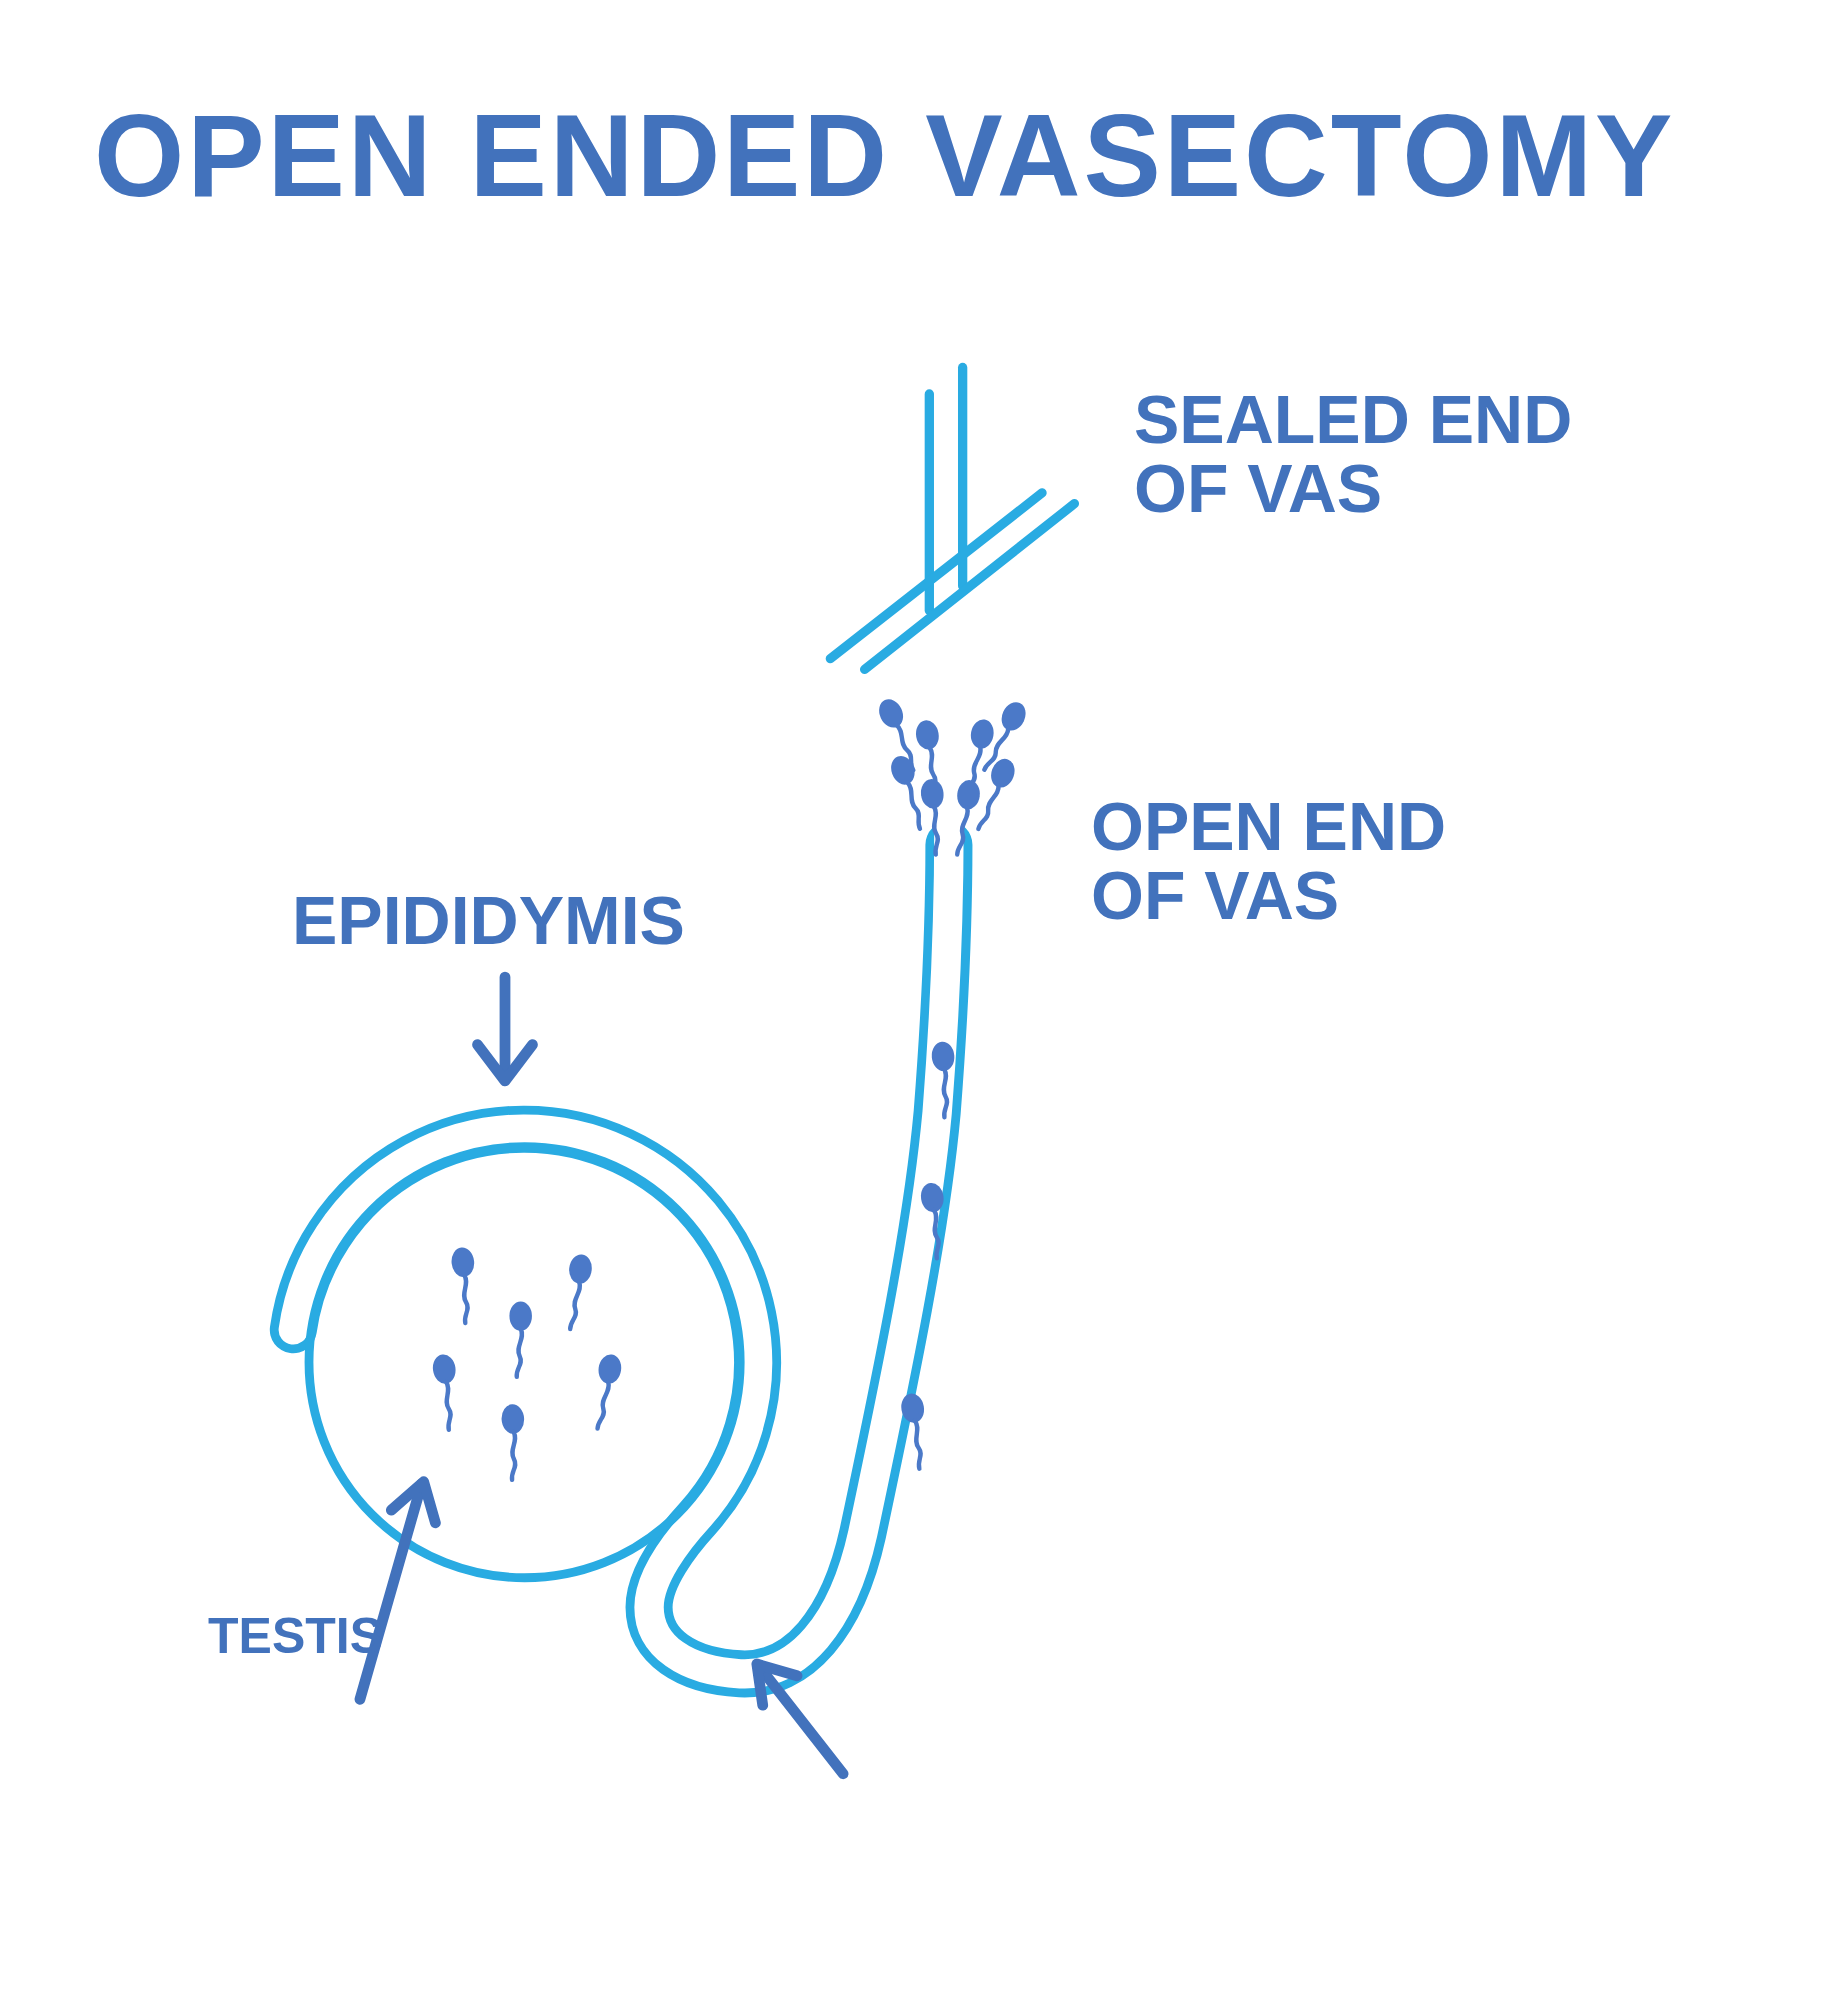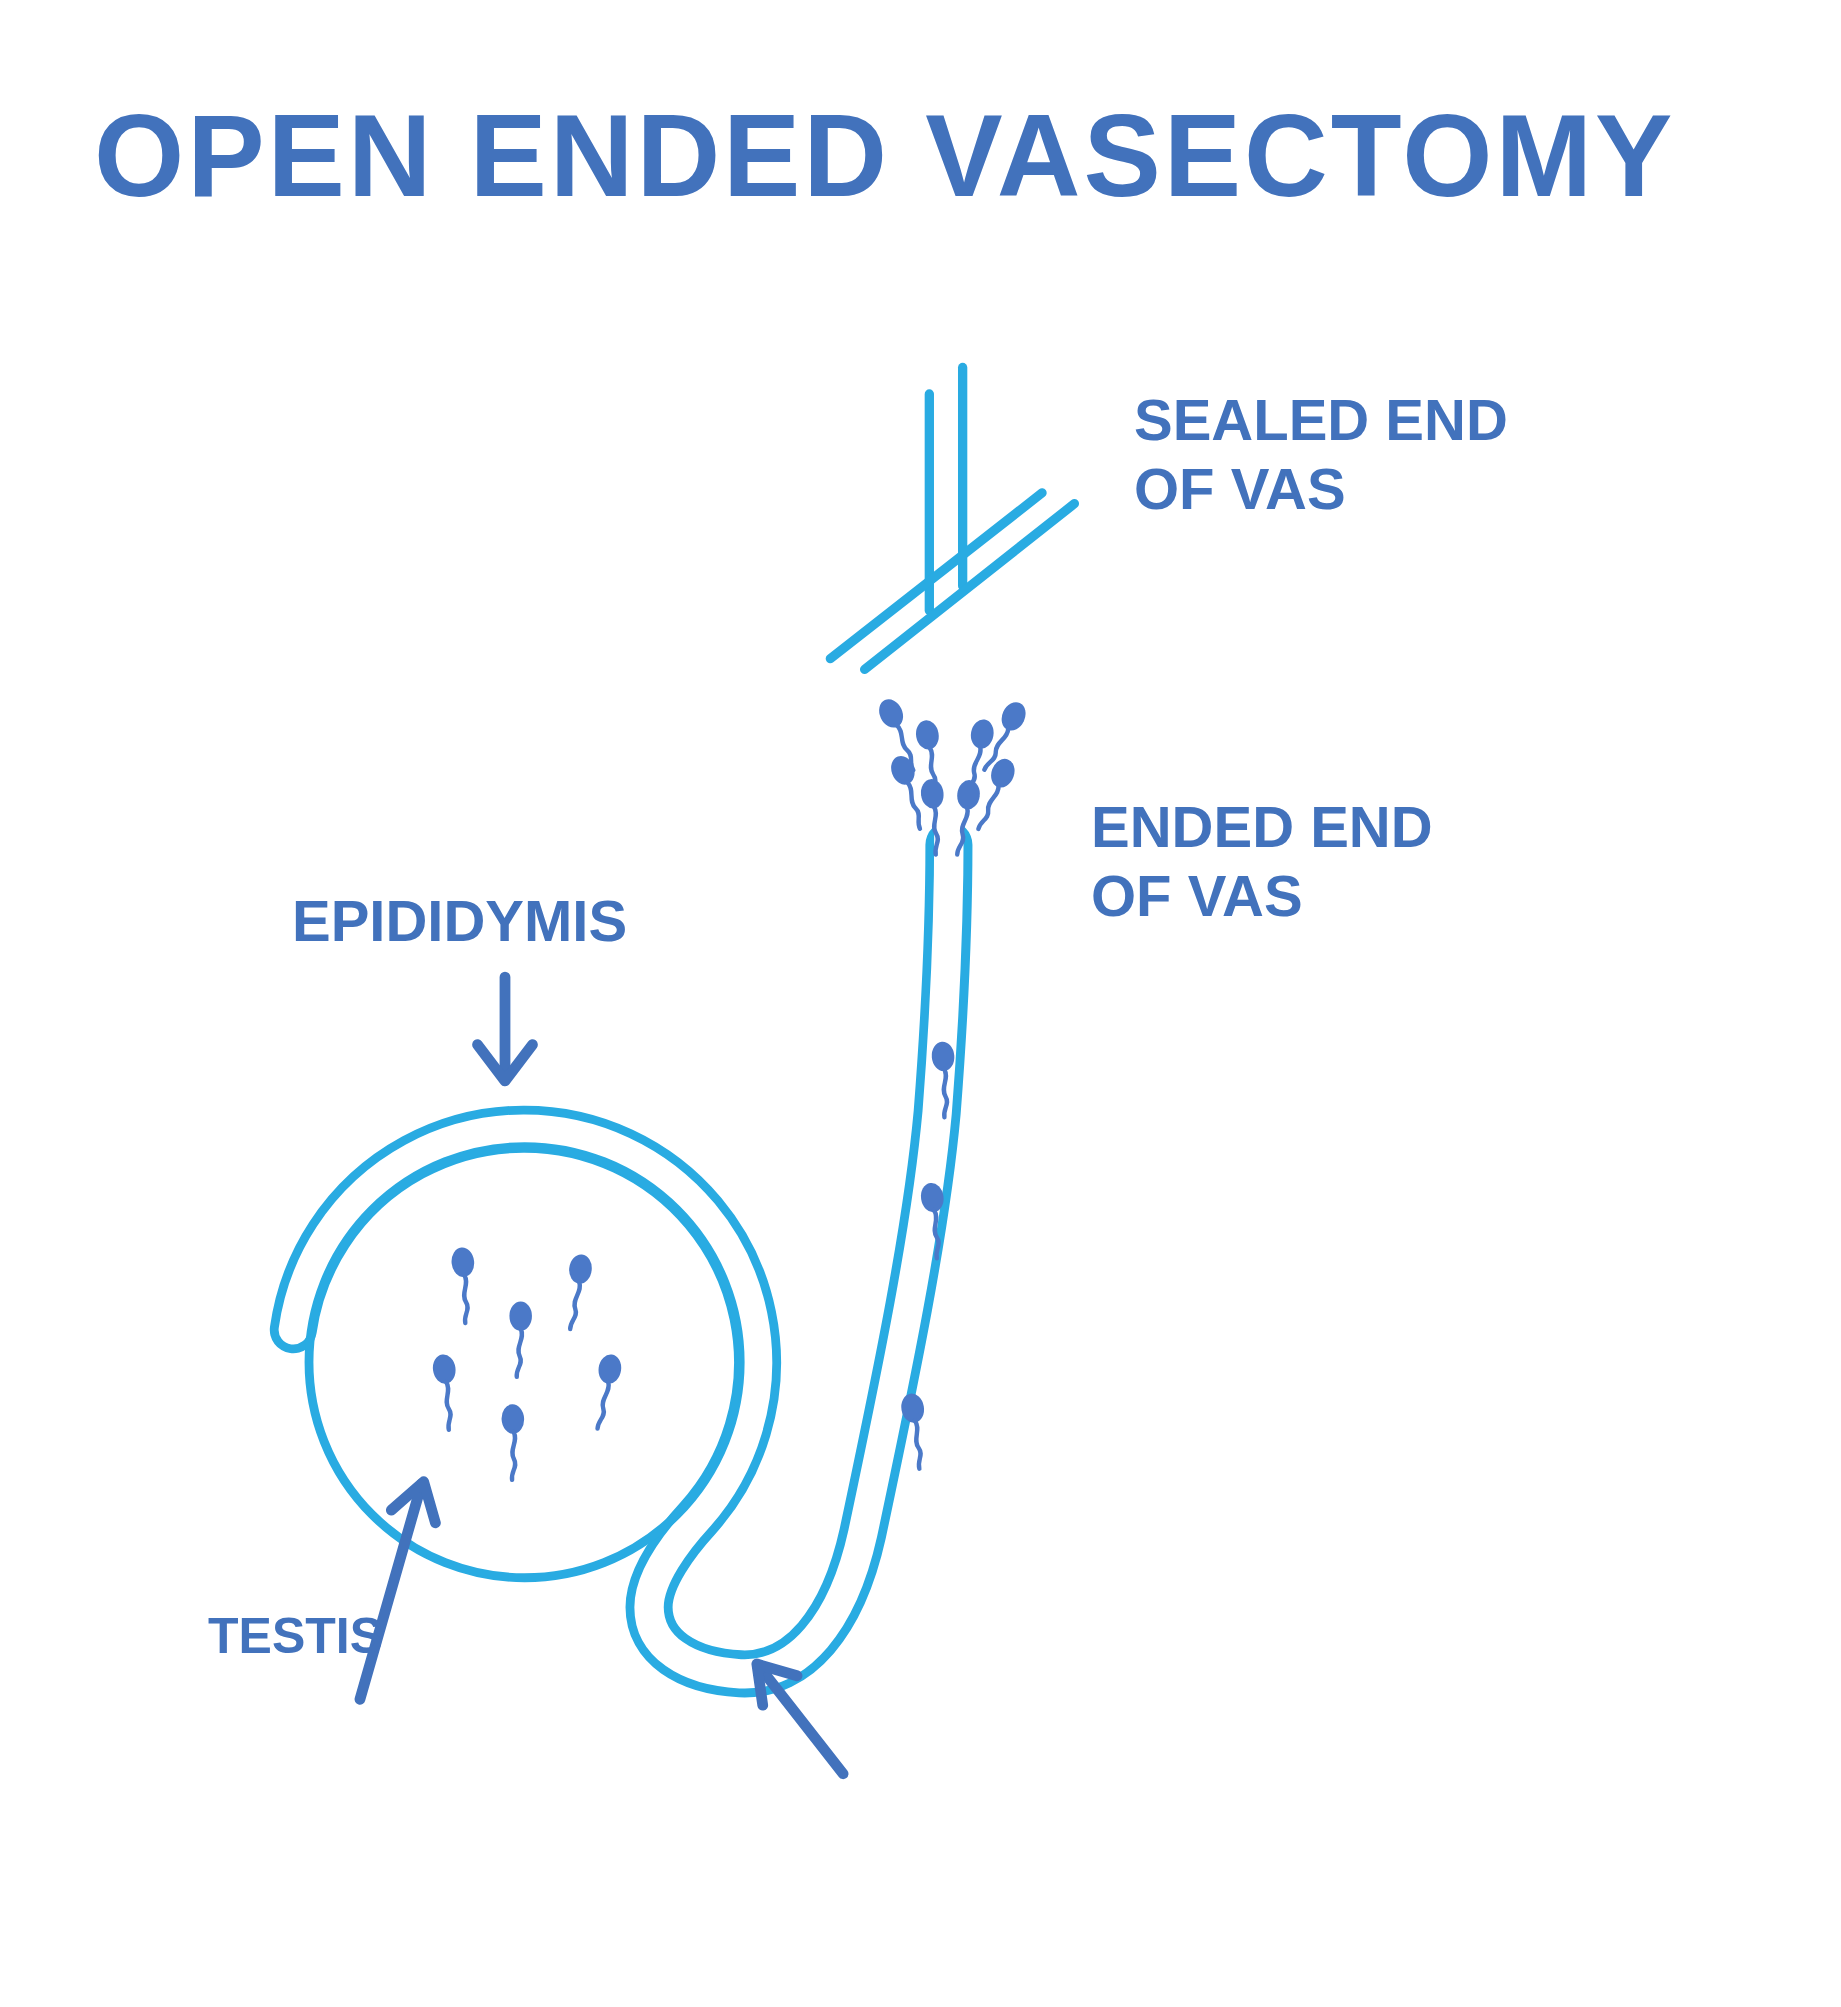--- a/index.html
+++ b/index.html
@@ -24,21 +24,21 @@
   .testis-circle{fill:none;stroke:var(--tube);stroke-width:9;}
   .arrow{fill:none;stroke:var(--ink);stroke-width:11;stroke-linecap:round;stroke-linejoin:round;}
   #sperm-symbol ellipse{fill:var(--sperm);}
   #sperm-symbol path{fill:none;stroke:var(--sperm);stroke-width:4.5;stroke-linecap:round;}
   .label{
     position:absolute;
     font-weight:bold;
     color:var(--ink);
     white-space:pre-line;
     line-height:69px;
-    font-size:58px;
+    font-size:68px;
     letter-spacing:0px;
   }
   #page-title{
     position:absolute;
     left:94px;top:98px;
     font-weight:bold;
     color:var(--ink);
     font-size:116px;
     line-height:116px;
     letter-spacing:2.9px;
@@ -116,19 +116,19 @@
         <use href="#sperm-symbol" transform="translate(453 1397) rotate(-8)"></use>
         <use href="#sperm-symbol" transform="translate(622 1397) rotate(8)"></use>
         <use href="#sperm-symbol" transform="translate(523 1448) rotate(-3)"></use>
       </g>
   </svg>
 
   <div id="page-title">OPEN ENDED VASECTOMY</div>
 
   <div class="label" id="label-sealed-end">SEALED END
 OF VAS</div>
-  <div class="label" id="label-open-end">ENDED END
+  <div class="label" id="label-open-end">OPEN END
 OF VAS</div>
   <div class="label" id="label-epididymis">EPIDIDYMIS</div>
   <div class="label" id="label-testis">TESTIS</div>
 
 </div>
 
 
 </body></html>

